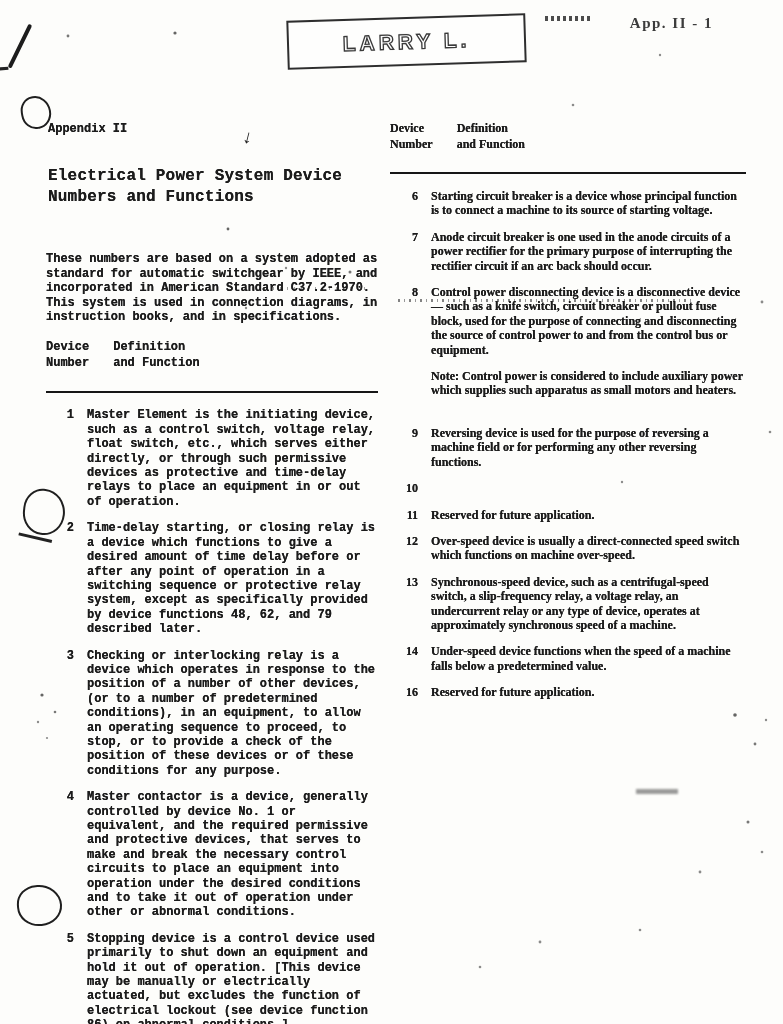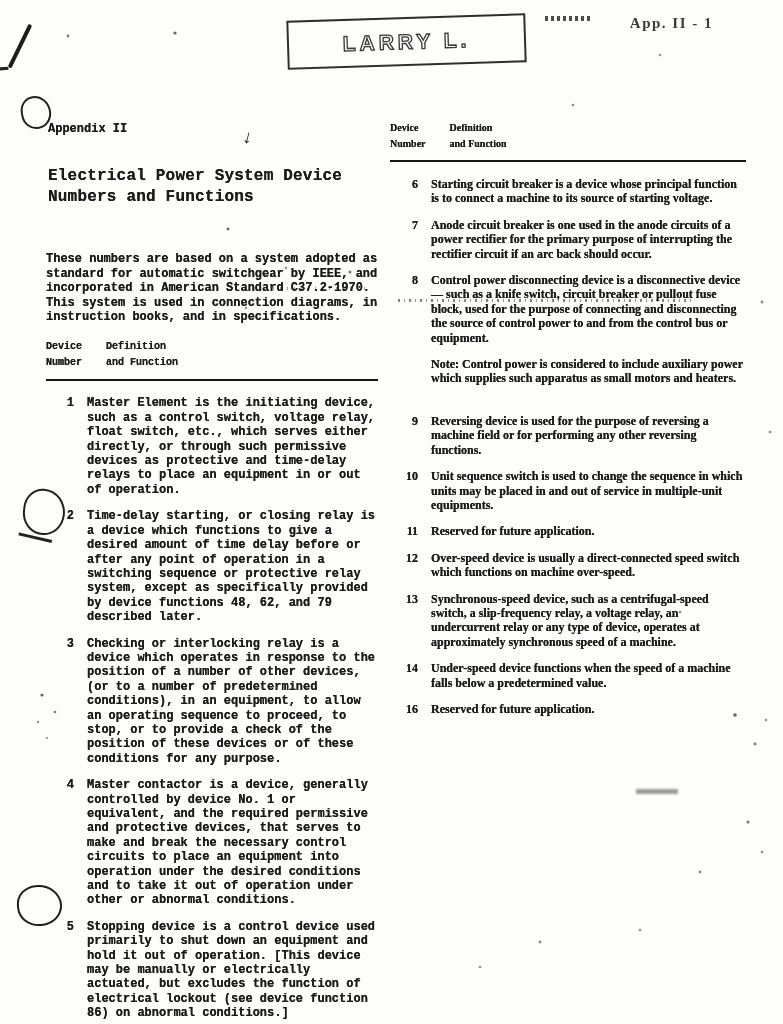--- a/index.html
+++ b/index.html
@@ -40,23 +40,23 @@
   
   .col { position: absolute; font-size: 12px; line-height: 14.4px; font-weight: 600; text-shadow: 0 0 0.3px currentColor; }
   .col-left  { left: 46px;  top: 122px; width: 332px; font-family: Liberation Mono, monospace; }
   .col-right { left: 390px; top: 120px; width: 356px; }
   .appendix { font-size: 12px; font-weight: bold; margin: 0 0 30px 2px; }
   .doc-title { font-size: 16px; font-weight: bold; line-height: 21px; letter-spacing: 0.2px; margin: 0 0 44px 2px; }
   .intro p { margin: 0 0 15px; }
   .intro p + p { margin-bottom: 0; }
   .thead {
     display: flex; gap: 24px;
-    font-weight: bold; font-size: 10px; line-height: 16px;
+    font-weight: bold; font-size: 12px; line-height: 16px;
     border-bottom: 2.5px solid #161616;
-    padding-bottom: 8px; margin-bottom: 15px;
+    padding-bottom: 20px; margin-bottom: 15px;
   }
   .item { display: flex; margin-bottom: 12px; }
   .item .num { width: 28px; flex: none; text-align: right; margin-right: 13px; font-weight: bold; }
   .item .txt { flex: 1; }
   .note { margin: 0 0 28px 41px; }
   
   .pen-circle { position: absolute; border: 2.6px solid #1f1f1f; border-radius: 46% 54% 50% 50%; background: transparent; }
   .pen-circle-1 { left: 21px; top: 96px;  width: 26px; height: 29px; transform: rotate(-10deg); border-width: 2.2px; }
   .pen-circle-2 { left: 23px; top: 489px; width: 38px; height: 42px; transform: rotate(6deg); }
   .pen-circle-2::after {
@@ -217,21 +217,20 @@
       <div class="num">8</div>
       <div class="txt">Control power disconnecting device is a disconnective device — such as a knife switch, circuit breaker or pullout fuse block, used for the purpose of connecting and disconnecting the source of control power to and from the control bus or equipment.</div>
     </div>
     <div class="note">Note:  Control power is considered to include auxiliary power which supplies such apparatus as small motors and heaters.</div>
     <div class="item">
       <div class="num">9</div>
       <div class="txt">Reversing device is used for the purpose of reversing a machine field or for performing any other reversing functions.</div>
     </div>
     <div class="item">
       <div class="num">10</div>
-      <div class="txt">Unit sequence switch is used to change the sequence in which units may be placed in and out of service in multiple-unit equipments.</div>
     </div>
     <div class="item">
       <div class="num">11</div>
       <div class="txt">Reserved for future application.</div>
     </div>
     <div class="item">
       <div class="num">12</div>
       <div class="txt">Over-speed device is usually a direct-connected speed switch which functions on machine over-speed.</div>
     </div>
     <div class="item">

